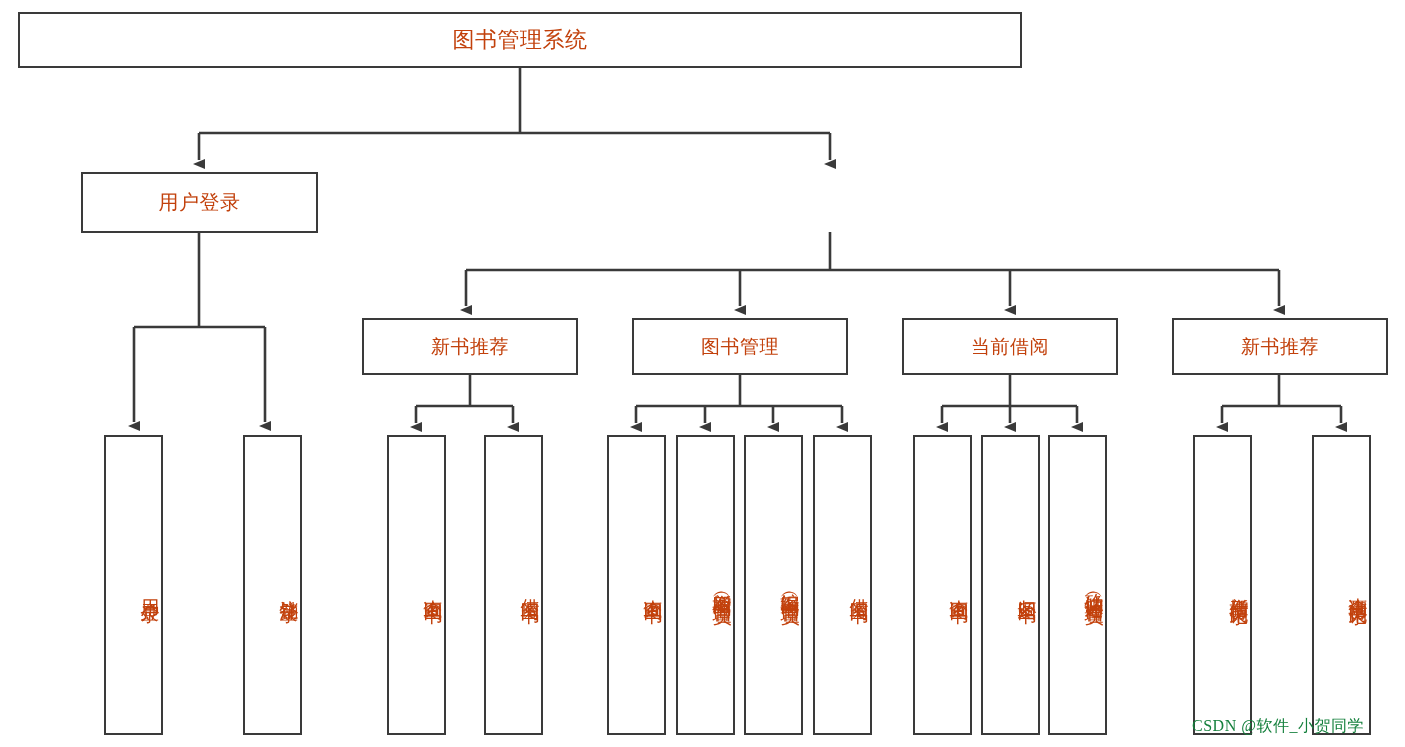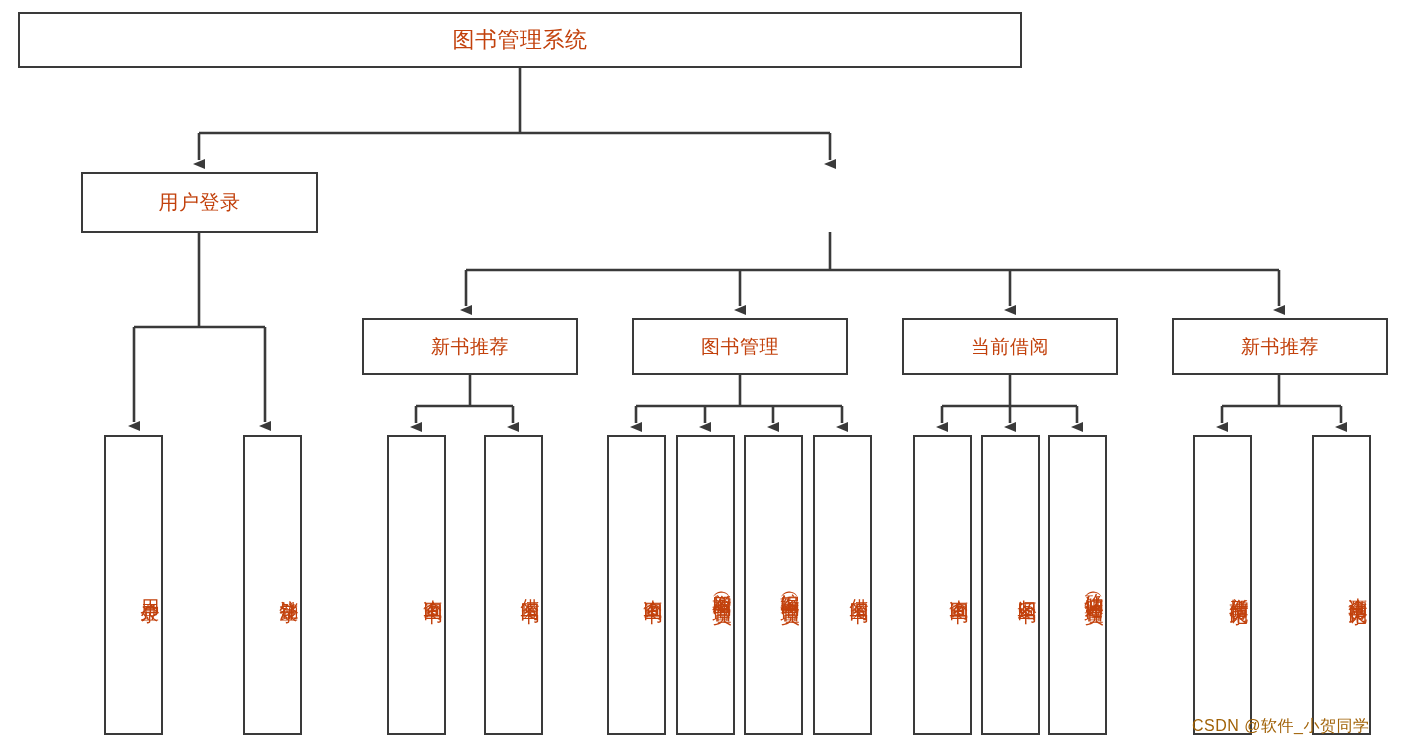--- a/index.html
+++ b/index.html
@@ -55,23 +55,24 @@
     line-height: 1.12;
     padding-top: 6px;
     letter-spacing: 2px;
   }
   .node.leaf.tall-text {
     padding-top: 4px;
   }
   .watermark {
     position: absolute;
     font-size: 16px;
-    color: #a16207;
+    color: #15803d;
     white-space: nowrap;
     letter-spacing: 0.5px;
+    font-family: Liberation Serif, serif;
   }
 </style>
 </head>
 <body>
 
 <div id="canvas">
 
   <svg class="wires" viewBox="0 0 1405 747" xmlns="http://www.w3.org/2000/svg">
     <defs>
       <marker id="arrow" markerWidth="10" markerHeight="12" refX="1" refY="6" orient="auto" markerUnits="userSpaceOnUse">

